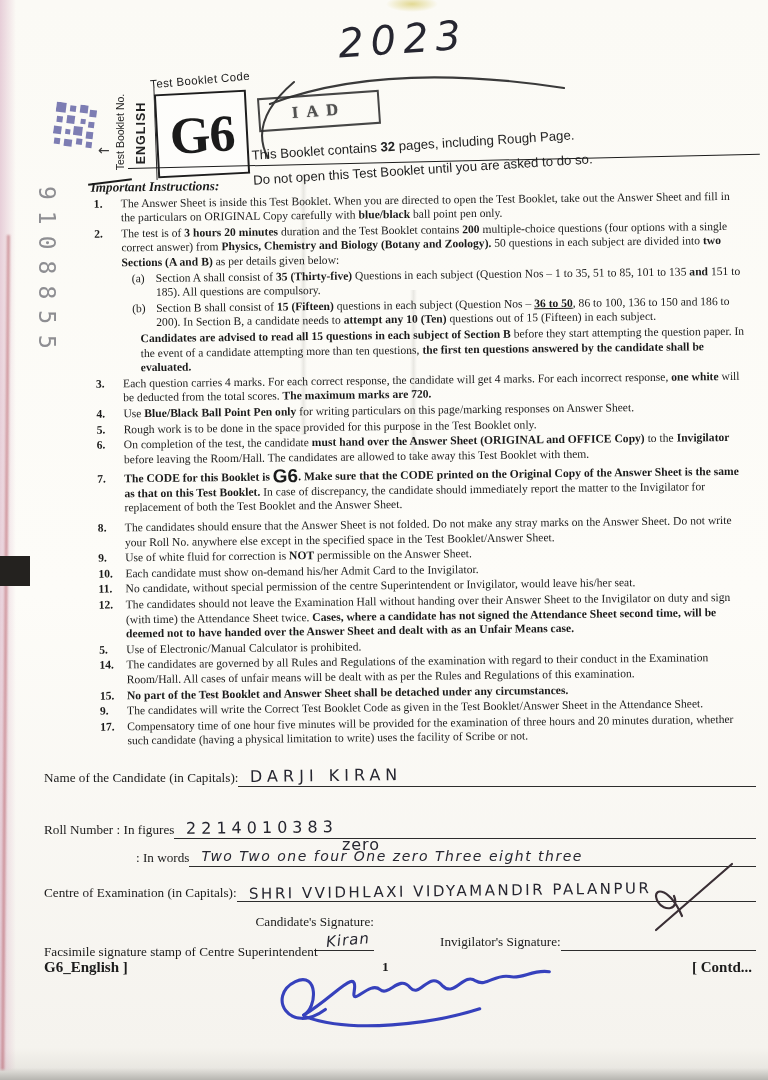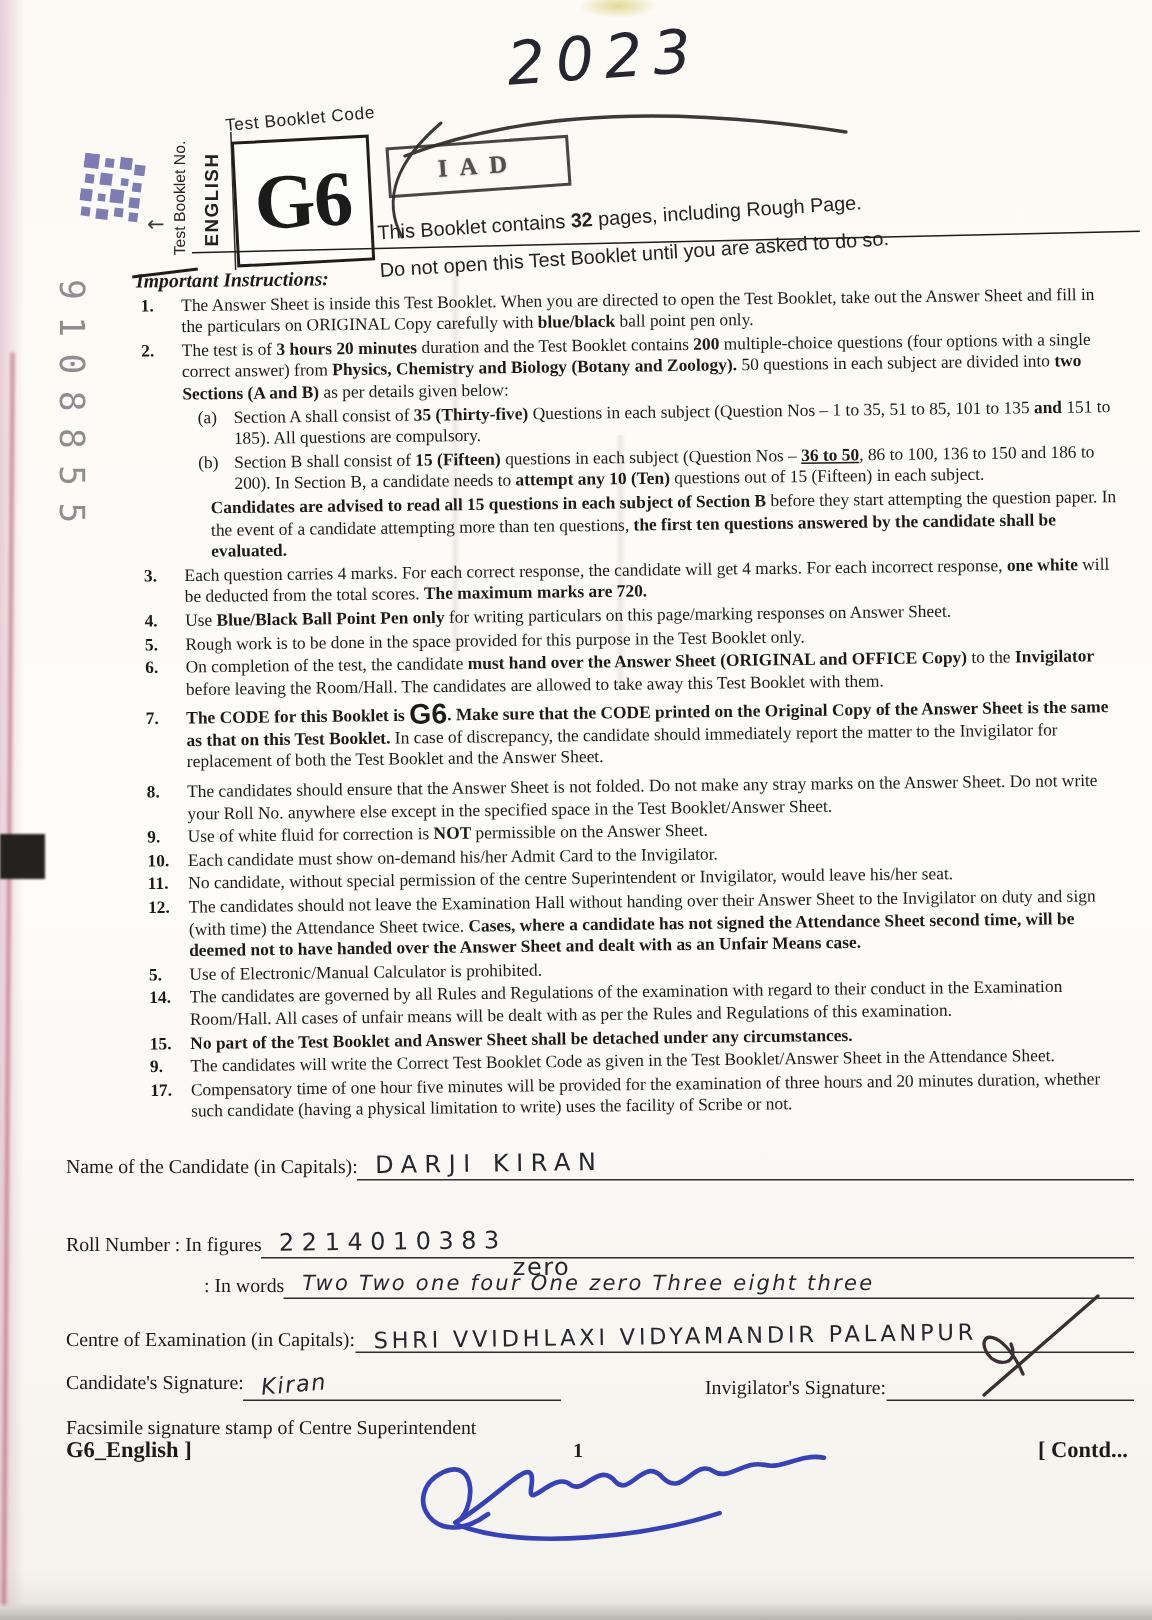--- a/index.html
+++ b/index.html
@@ -68,22 +68,22 @@
   .f-label{white-space:nowrap;padding-bottom:1px;}
   .uline{flex:1;border-bottom:1.6px solid #2d2d2d;padding:0 4px 1px 12px;white-space:nowrap;}
   .hw{font-family:"DejaVu Sans",sans-serif;color:#262630;}
   .hw-name{font-size:16px;letter-spacing:5px;transform:rotate(-.8deg);display:inline-block;}
   .hw-roll{font-size:16px;letter-spacing:5px;display:inline-block;transform:rotate(-.6deg);}
   .hw-words{font-size:14px;font-style:italic;letter-spacing:1.5px;}
   .hw-centre{font-size:15px;letter-spacing:2.5px;display:inline-block;transform:rotate(-.8deg);}
   .hw-sig{font-size:15px;font-style:italic;letter-spacing:1px;display:inline-block;transform:rotate(-5deg);}
   .ins-zero{position:relative;}
   .ins-zero span{position:absolute;left:-6px;top:-13px;font-size:16px;letter-spacing:1px;font-style:normal;}
-  .sig-left{display:flex;width:330px;}
-  .sig-right{display:flex;align-items:flex-end;flex:1;margin-left:96px;}
+  .sig-left{display:flex;align-items:flex-end;width:330px;flex-direction:column;}
+  .sig-right{display:flex;align-items:flex-end;flex:1;margin-left:66px;}
   .facs{position:absolute;left:44px;top:944px;font-size:13.2px;}
   .footer-row{position:absolute;left:44px;top:959px;width:712px;font-weight:bold;font-size:15px;}
   .foot-left{position:absolute;left:0;}
   .foot-page{position:absolute;left:338px;font-size:13.5px;}
   .foot-right{position:absolute;right:4px;}
   .sig-svg{position:absolute;}
 </style>
 </head>
 <body>
 

